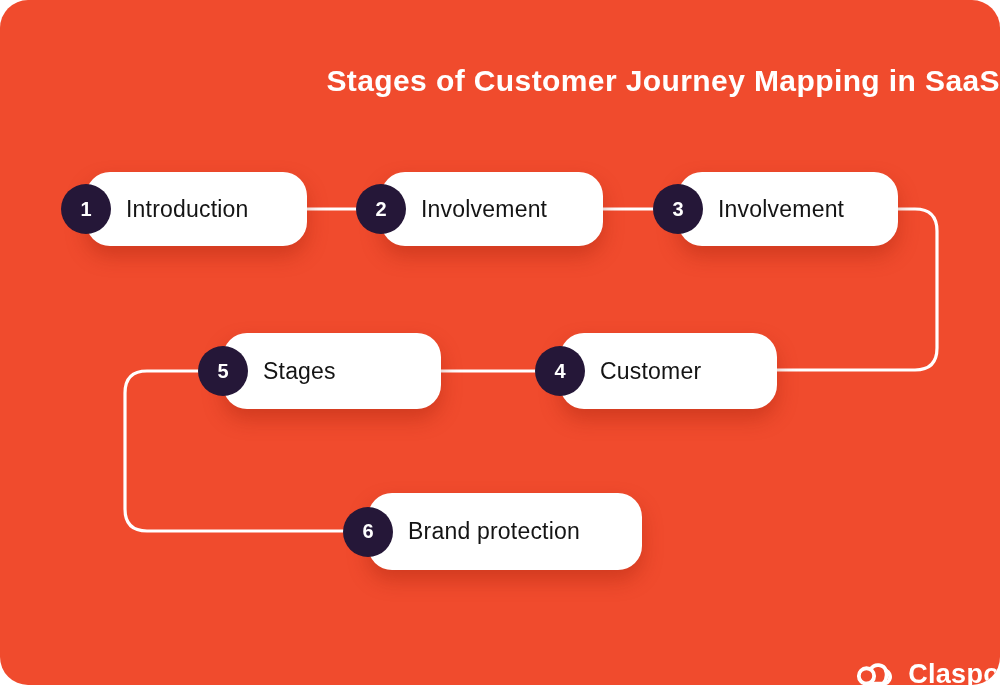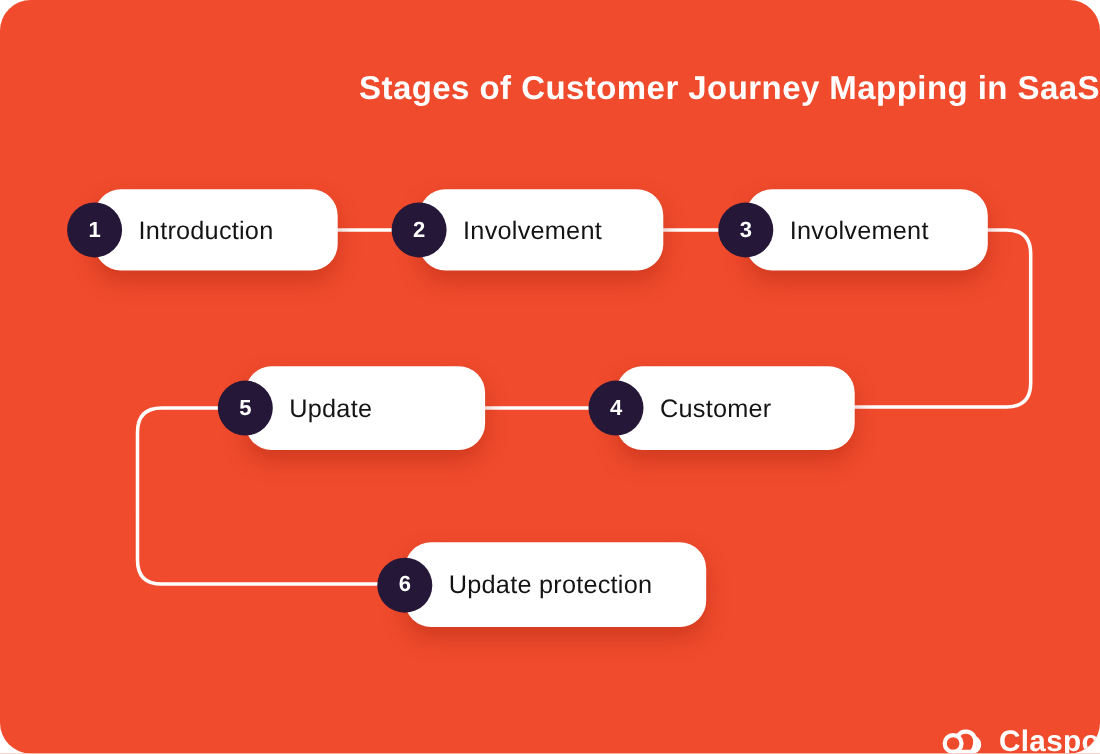--- a/index.html
+++ b/index.html
@@ -136,31 +136,31 @@
     <div class="stage-label">Involvement</div>
   </div>
 
   <div class="stage-card" id="card-3">
     <div class="stage-badge">3</div>
     <div class="stage-label">Involvement</div>
   </div>
 
   <div class="stage-card" id="card-5">
     <div class="stage-badge">5</div>
-    <div class="stage-label">Update</div>
+    <div class="stage-label">Stages</div>
   </div>
 
   <div class="stage-card" id="card-4">
     <div class="stage-badge">4</div>
     <div class="stage-label">Customer</div>
   </div>
 
   <div class="stage-card" id="card-6">
     <div class="stage-badge">6</div>
-    <div class="stage-label">Update protection</div>
+    <div class="stage-label">Brand protection</div>
   </div>
 
   <div class="logo">
     <svg width="44" height="30" viewBox="0 0 46 30" xmlns="http://www.w3.org/2000/svg">
       <circle class="logo-icon-stroke" cx="12" cy="17" r="8"></circle>
       <path class="logo-icon-stroke" d="M12 25 h17.5 a7 7 0 0 0 3 -13.4 A9 9 0 0 0 16.5 9.8"></path>
       <path class="logo-icon-stroke" d="M29.5 25 C 33 21.5, 33.5 15.5, 32.5 11.6"></path>
     </svg>
     <span class="logo-text">Claspo</span>
   </div>

